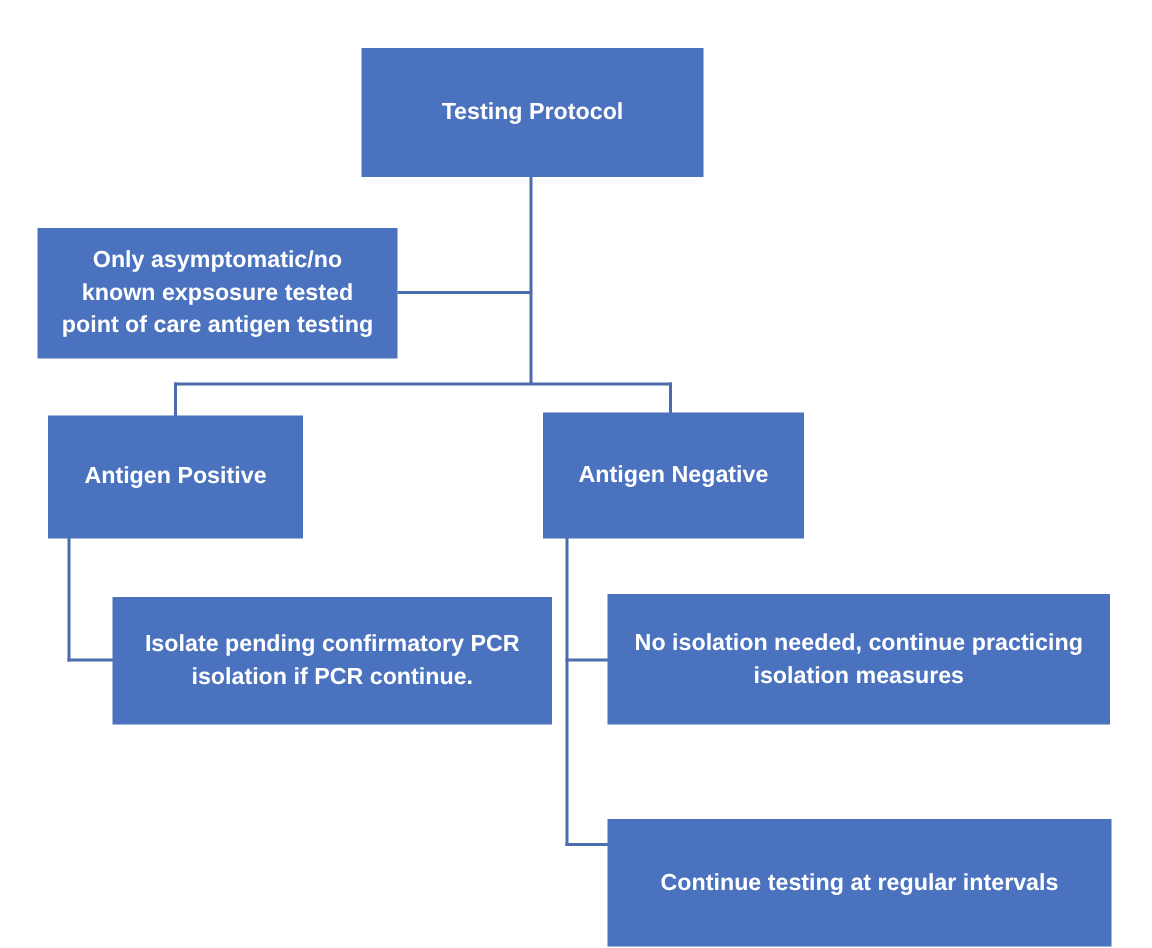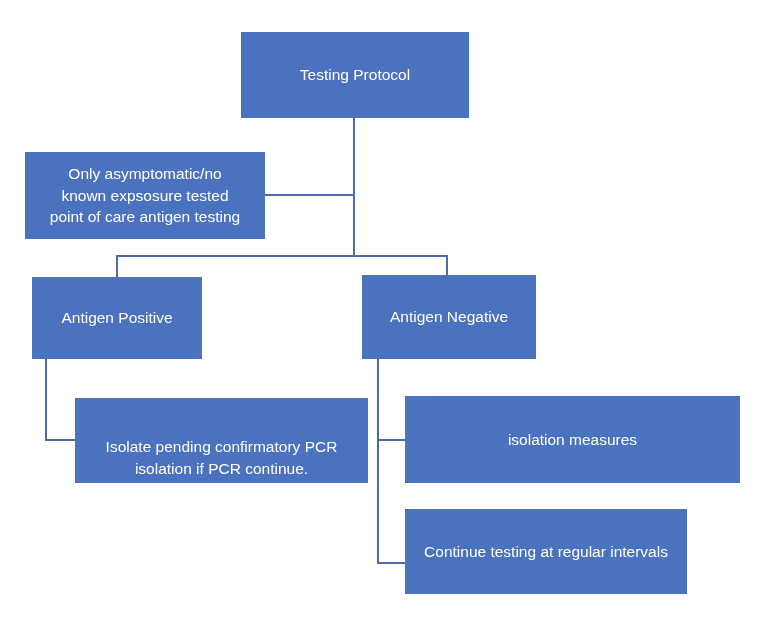--- a/index.html
+++ b/index.html
@@ -21,20 +21,21 @@
     color: var(--node-text, #ffffff);
     display: flex;
     flex-direction: column;
     align-items: center;
     justify-content: center;
     text-align: center;
     font-size: 15.5px;
     line-height: 1.38;
     box-sizing: border-box;
     padding: 4px 2px;
+    font-weight: bold;
   }
   .node .line {
     display: block;
     white-space: nowrap;
   }
   .conn {
     position: absolute;
     background: var(--connector, #4c6cae);
   }
 </style>
@@ -59,24 +60,25 @@
   <div class="node" style="left:25px; top:152px; width:240px; height:87px;">
     <span class="line">Only asymptomatic/no</span>
     <span class="line">known expsosure tested</span>
     <span class="line">point of care antigen testing</span>
   </div>
 
   <div class="node" style="left:32px; top:277px; width:170px; height:82px;">Antigen Positive</div>
 
   <div class="node" style="left:362px; top:275px; width:174px; height:84px;text-align:center;">Antigen Negative</div>
 
-  <div class="node" style="left:75px; top:398px; width:293px; height:85px;justify-content:flex-end;">
+  <div class="node" style="left:75px; top:398px; width:293px; height:85px;">
     <span class="line">Isolate pending confirmatory PCR</span>
     <span class="line">isolation if PCR continue.</span>
   </div>
 
   <div class="node" style="left:405px; top:396px; width:335px; height:87px;">
+    <span class="line">No isolation needed, continue practicing</span>
     <span class="line">isolation measures</span>
   </div>
 
-  <div class="node" style="left:405px; top:509px; width:282px; height:85px;">Continue testing at regular intervals</div>
+  <div class="node" style="left:405px; top:546px; width:336px; height:85px;">Continue testing at regular intervals</div>
 
 </div>
 
 </body></html>

